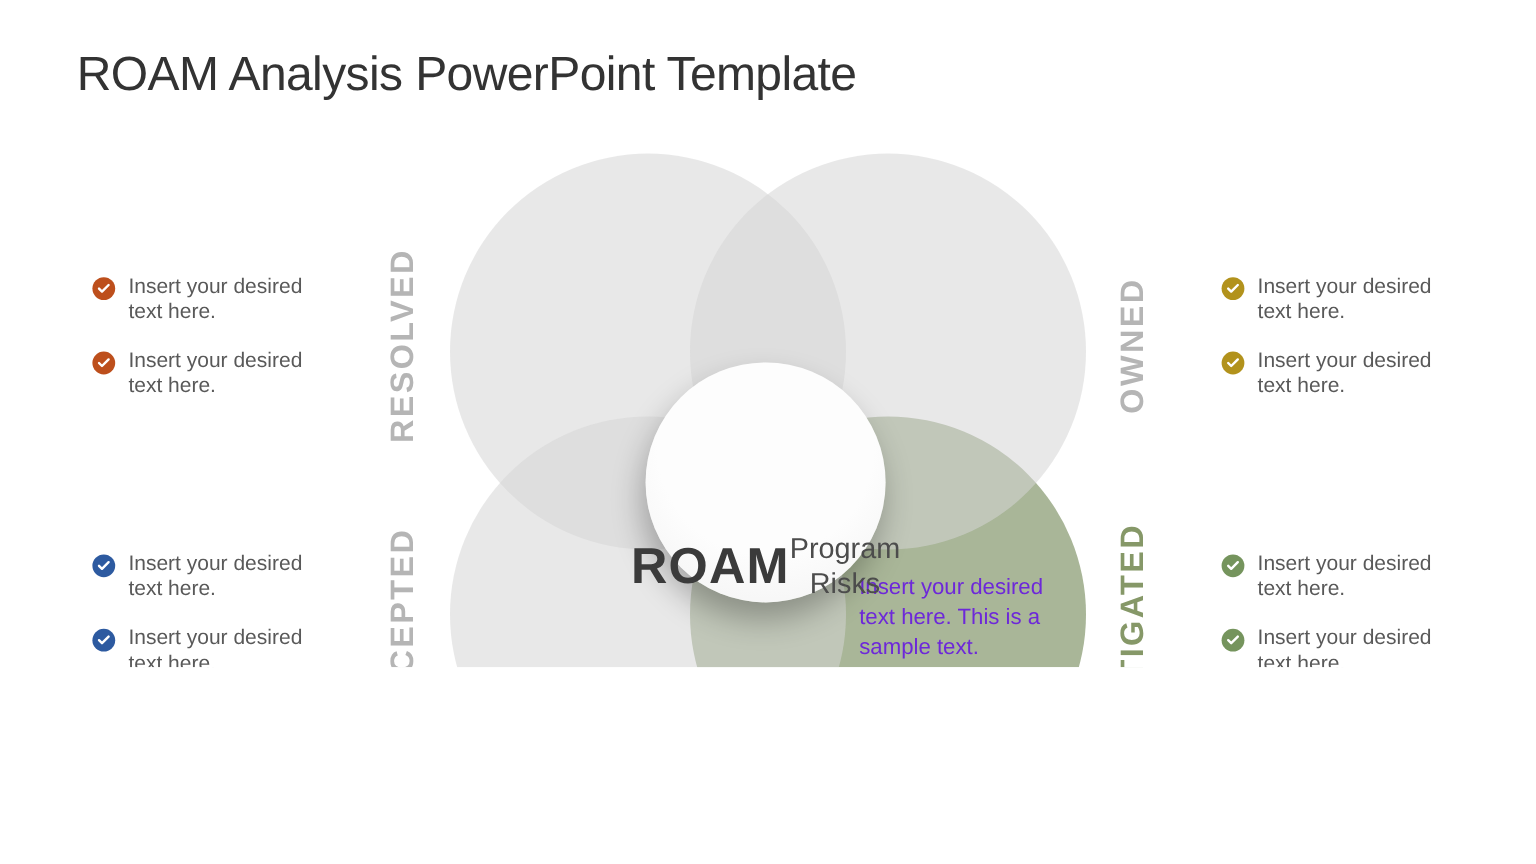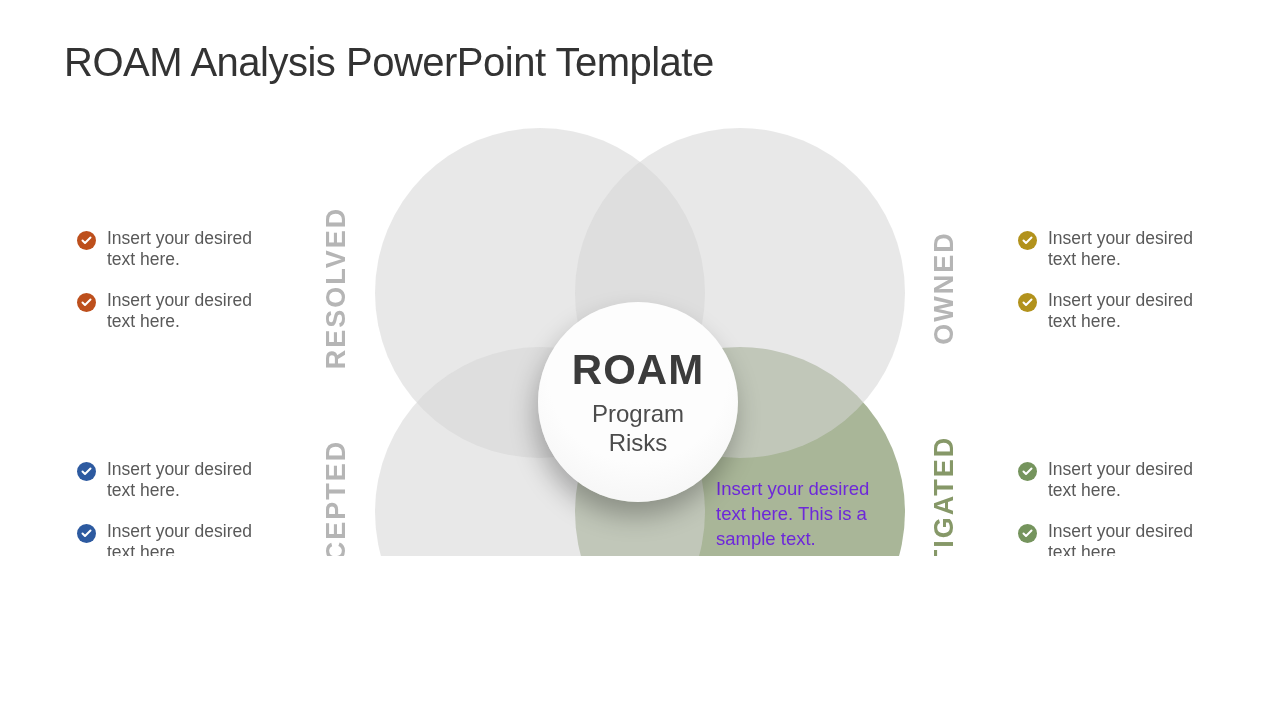--- a/index.html
+++ b/index.html
@@ -20,21 +20,21 @@
   .circle.green { background:#a9b698; z-index:1; }
   .c-tl { left:375px; top:128px; }
   .c-tr { left:575px; top:128px; }
   .c-bl { left:375px; top:347px; }
   .c-br { left:575px; top:347px; }
   .center-circle {
     position:absolute; left:538px; top:302px; width:200px; height:200px;
     border-radius:50%; z-index:10;
     background:radial-gradient(circle at 50% 35%, #fdfdfd 55%, #f1f1f1 100%);
     box-shadow:-3px 14px 26px rgba(0,0,0,0.28);
-    display:flex; flex-direction:column; align-items:center; justify-content:center;
+    display:flex; flex-direction:row; align-items:flex-end; justify-content:center;
     text-align:center;
   }
   .center-acronym {
     font-size:42px; font-weight:bold; letter-spacing:1px; color:#3b3b3b;
     margin-bottom:6px;
   }
   .center-subtitle {
     font-size:24px; color:#4c4c4c; line-height:1.2; width:110px;
   }
   .sample-text {

